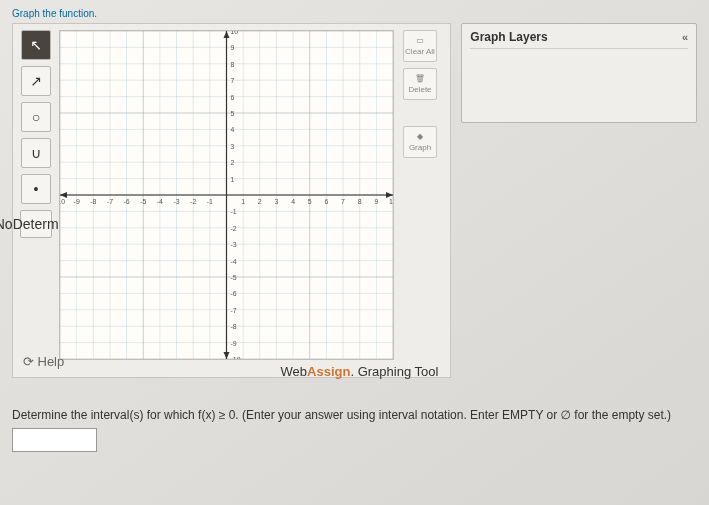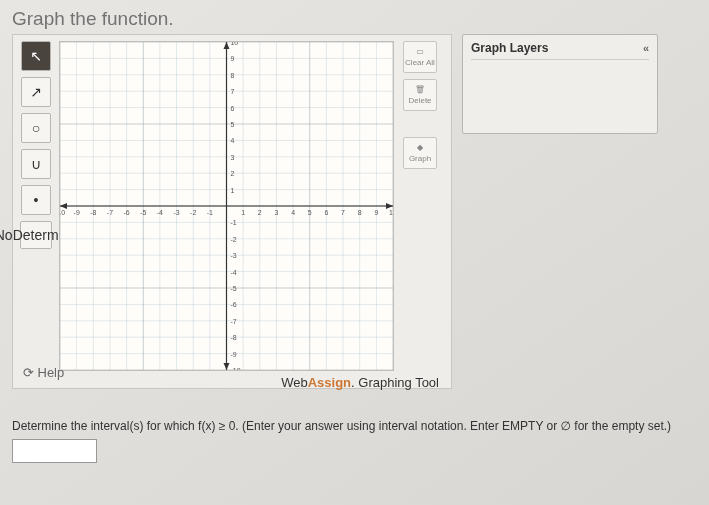--- a/index.html
+++ b/index.html
@@ -10,22 +10,22 @@
       font-family: Arial, sans-serif;
       font-size: 12px;
       color: #333;
       padding: 8px 12px;
       position: relative;
     }
     .header {
       margin-bottom: 4px;
     }
     .title {
-      color: #737373;
-      font-size: 19px;
+      color: #0369a1;
+      font-size: 10px;
       margin-bottom: 2px;
     }
     .fx {
       margin-left: 40px;
       color: #666;
       font-style: italic;
       font-size: 12px;
     }
     .main-area {
       display: flex;
@@ -118,21 +118,21 @@
     }
     .footer-brand {
       text-align: right;
       padding: 4px 6px 0 0;
       font-size: 13px;
       color: #333;
     }
     .footer-brand .wa { color: #c73; font-weight: bold; }
     .side-panel {
       margin-top: 0px;
-      width: 196px;
+      width: 236px;
       height: 100px;
       background: #f0eeeb;
       border: 1px solid #b8b6b3;
       border-radius: 2px;
       padding: 6px 8px;
       font-size: 11px;
       color: #333;
     }
     .side-panel .hdr {
       display:flex;

